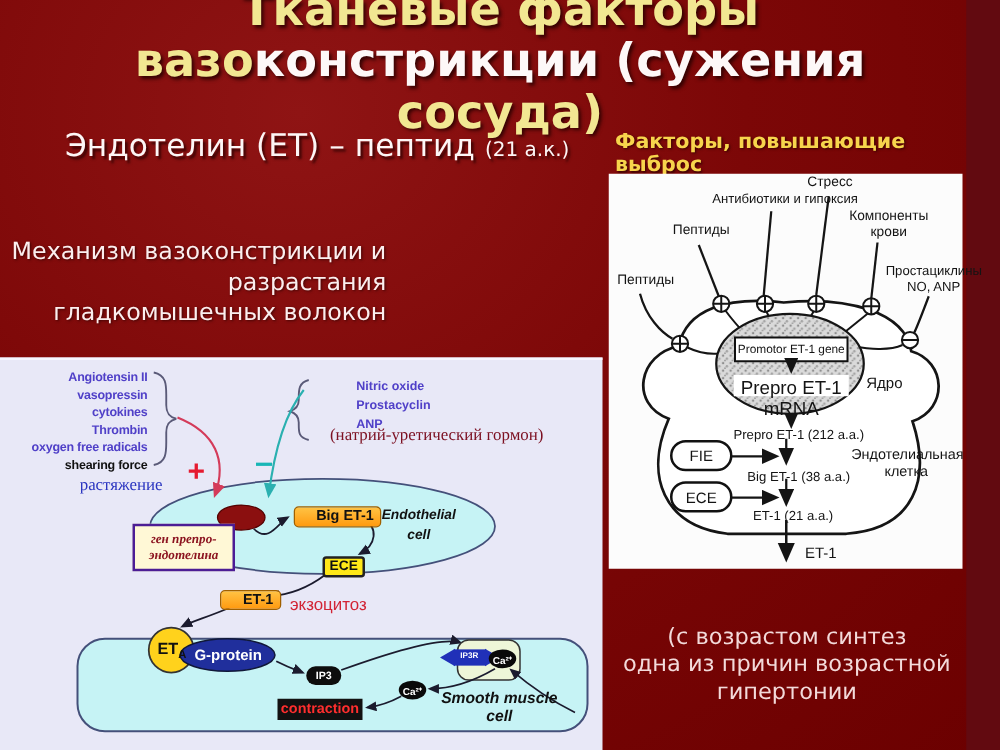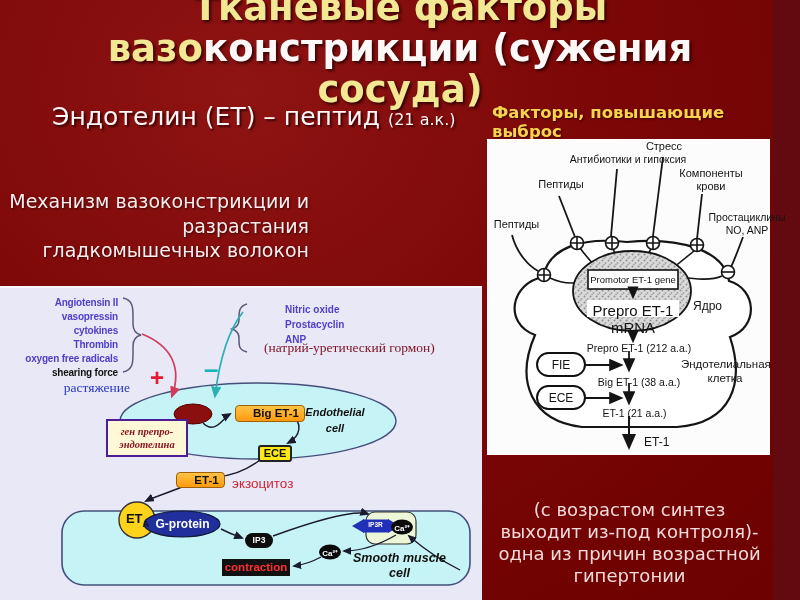--- a/index.html
+++ b/index.html
@@ -260,17 +260,16 @@
     <div class="lbl rp-c" style="left:100px;top:268px;width:95px;font-size:10.5px;">ET-1 (21 a.a.)</div>
     <div class="lbl" style="left:157px;top:296px;font-size:12px;">ET-1</div>
     <div class="lbl rp-c" style="left:194px;top:218px;width:88px;line-height:14px;font-size:11.5px;">
       <div>Эндотелиальная</div>
       <div>клетка</div>
     </div>
   </div>
 
   <div class="age-note">
     <div>(с возрастом синтез</div>
-    <div>выходит из-под контроля)-</div>
     <div>одна из причин возрастной</div>
     <div>гипертонии</div>
   </div>
 </div>
 
 </body></html>

